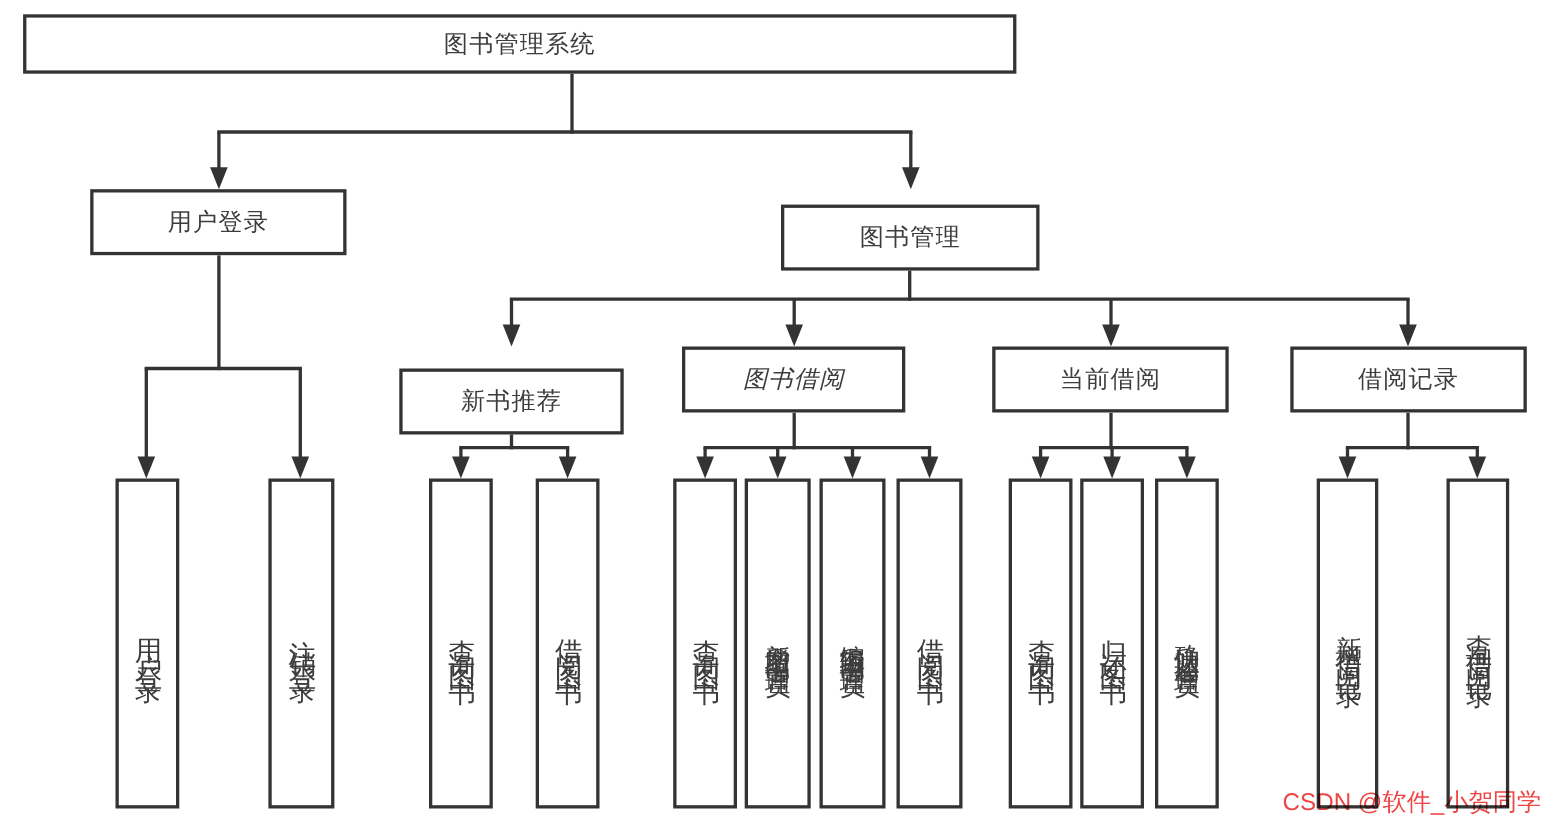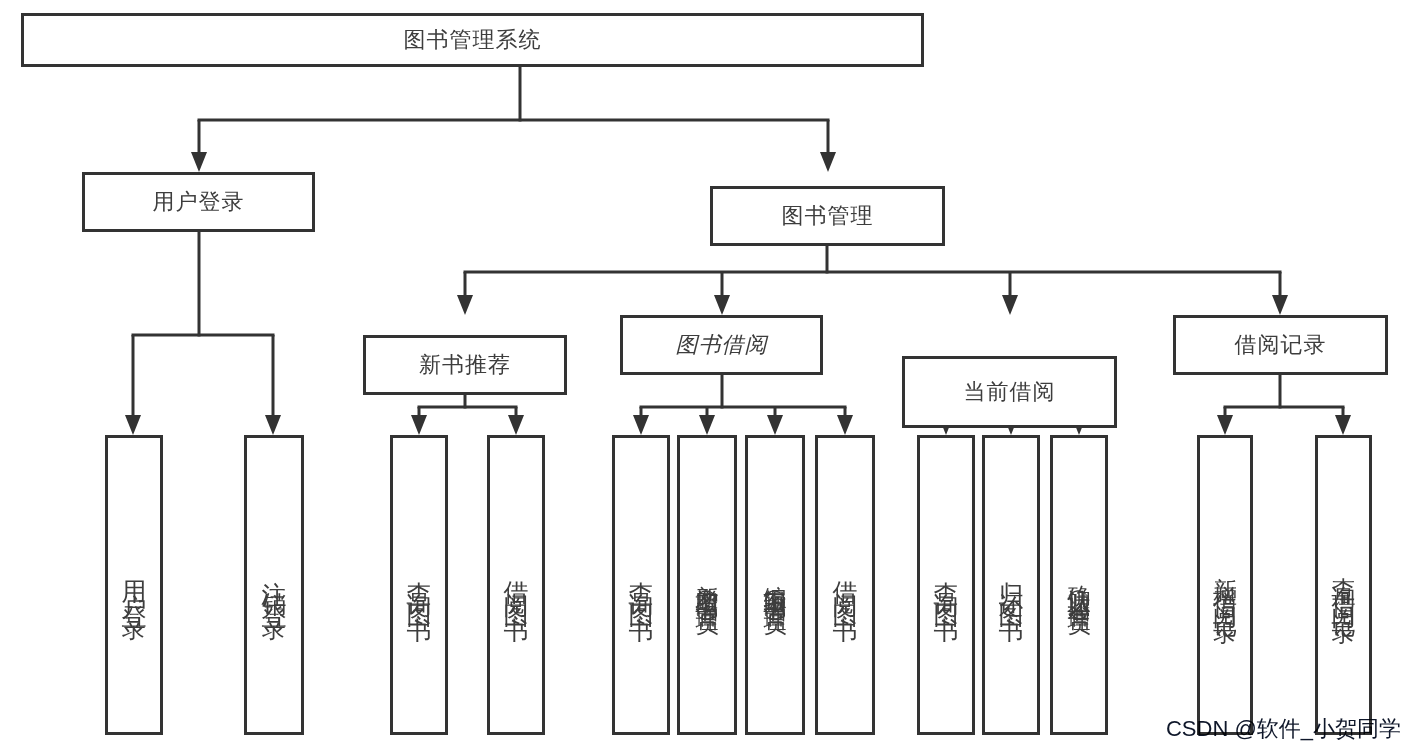--- a/index.html
+++ b/index.html
@@ -47,21 +47,21 @@
   }
   .node.leaf.long span {
     font-size: 23px;
     letter-spacing: 4px;
   }
   .watermark {
     position: absolute;
     right: 4px;
     bottom: 3px;
     font-size: 22px;
-    color: #0f172a;
+    color: #ef4444;
     z-index: 2;
     mix-blend-mode: multiply;
     white-space: nowrap;
   }
 </style>
 </head>
 <body>
 
 <div class="canvas">
 
@@ -141,21 +141,21 @@
   <div class="node h" style="left:710px; top:172px; width:235px; height:60px;margin-top:14px;">
     <span>图书管理</span>
   </div>
 
   <div class="node h" style="left:363px; top:315px; width:204px; height:60px;margin-top:20px;">
     <span>新书推荐</span>
   </div>
   <div class="node h" style="left:620px; top:315px; width:203px; height:60px;font-style:italic;">
     <span>图书借阅</span>
   </div>
-  <div class="node h" style="left:902px; top:315px; width:215px; height:72px;margin-top:41px;">
+  <div class="node h" style="left:902px; top:315px; width:215px; height:60px;">
     <span>当前借阅</span>
   </div>
   <div class="node h" style="left:1173px; top:315px; width:215px; height:60px;">
     <span>借阅记录</span>
   </div>
 
   <div class="node leaf" style="left:105px; top:435px; width:58px; height:300px;">
     <span>用户登录</span>
   </div>
   <div class="node leaf" style="left:244px; top:435px; width:60px; height:300px;">

